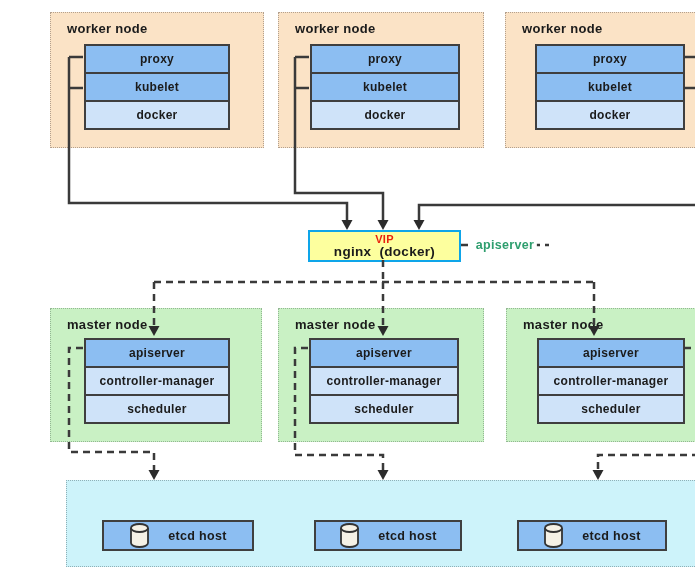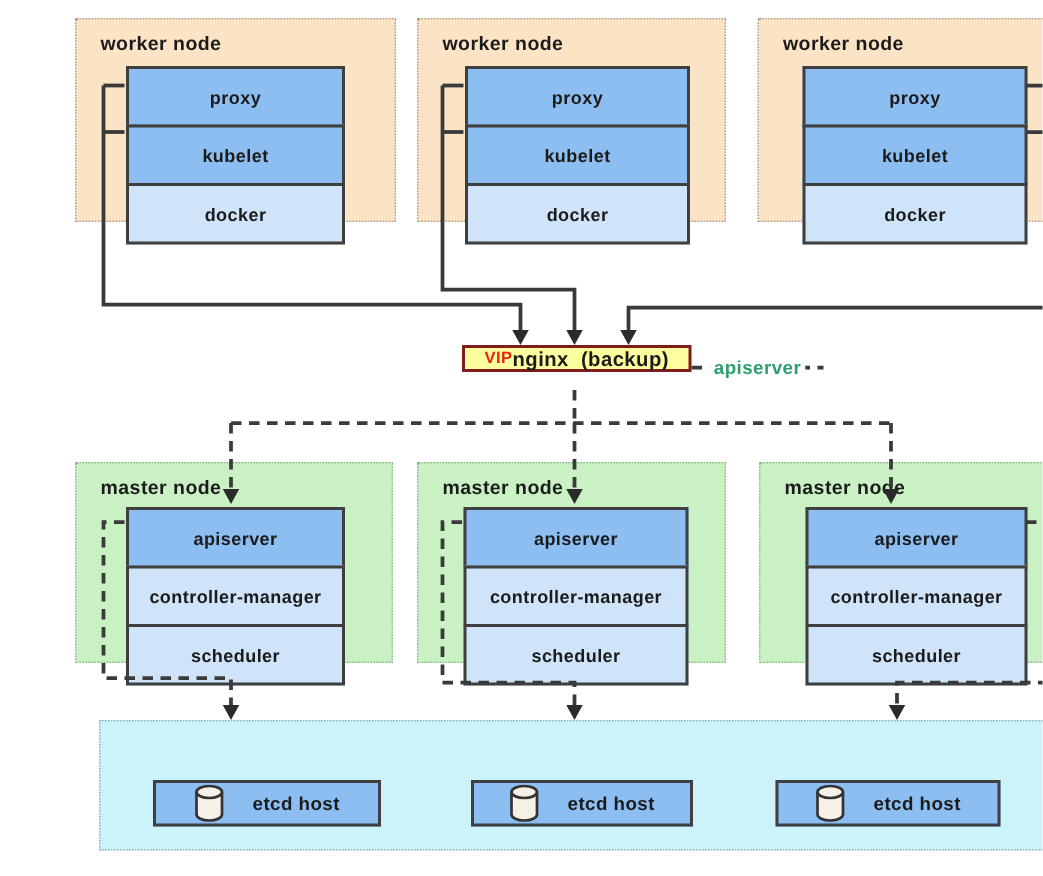--- a/index.html
+++ b/index.html
@@ -7,31 +7,31 @@
     position:relative;width:695px;height:584px;background:#fff;overflow:hidden;
     font-family:"Liberation Sans","DejaVu Sans",sans-serif;color:#1b1b1b;margin-left:36px;
   }
   .wires{position:absolute;left:0;top:0;z-index:5;pointer-events:none;}
   .node{position:absolute;z-index:1;box-sizing:border-box;}
   .node.worker{background:var(--worker-bg,#FBE3C6);border:1px dotted #b3a08e;}
   .node.master{background:var(--master-bg,#C9F1C4);border:1px dotted #93b793;}
   .node-label{position:absolute;left:16px;top:8px;font-size:13px;font-weight:bold;letter-spacing:.3px;}
   .stack{position:absolute;}
   .comp{
-    box-sizing:border-box;height:41px;border:2px solid #3f3f3f;margin-top:-2px;
+    box-sizing:border-box;height:30px;border:2px solid #3f3f3f;margin-top:-2px;
     display:flex;align-items:center;justify-content:center;
     font-size:12px;font-weight:bold;letter-spacing:.3px;
   }
   .comp:first-child{margin-top:0;}
   .comp.blue{background:var(--component-blue,#8CBEF2);}
   .comp.lightblue{background:var(--component-blue-light,#CFE3F9);}
   .lb-box{
-    position:absolute;z-index:2;box-sizing:border-box;height:18px;
-    background:var(--nginx-bg,#FDFF9E);border:2px solid #7f1d1d;
-    display:flex;flex-direction:row;align-items:center;justify-content:center;
+    position:absolute;z-index:2;box-sizing:border-box;height:32px;
+    background:var(--nginx-bg,#FDFF9E);border:2px solid #0ea5e9;
+    display:flex;flex-direction:column;align-items:center;justify-content:center;
   }
   .vip{font-size:11px;line-height:10px;font-weight:bold;color:var(--vip-red,#E8220E);letter-spacing:.3px;}
   .lb-label{font-size:13.5px;line-height:15px;font-weight:bold;white-space:pre;letter-spacing:.3px;}
   .keepalived{
     position:absolute;z-index:6;transform:translate(-50%,-50%);
     background:#fff;padding:0 3px;font-size:12.5px;font-weight:bold;
     color:var(--keepalived-green,#2E9E6E);letter-spacing:.3px;
   }
   .etcd{
     position:absolute;z-index:1;box-sizing:border-box;
@@ -74,21 +74,21 @@
     <div class="node-label">worker node</div>
     <div class="stack" style="left:29px;top:31px;width:150px">
       <div class="comp blue">proxy</div>
       <div class="comp blue">kubelet</div>
       <div class="comp lightblue">docker</div>
     </div>
   </div>
 
   <div class="lb-box" style="left:272px;top:230px;width:153px">
     <div class="vip">VIP</div>
-    <div class="lb-label">nginx  (backup)</div>
+    <div class="lb-label">nginx  (docker)</div>
   </div>
 
   <div class="keepalived" style="left:469px;top:245px">apiserver</div>
 
 
   <div class="node master" style="left:14px;top:308px;width:212px;height:134px">
     <div class="node-label">master node</div>
     <div class="stack" style="left:33px;top:29px;width:146px">
       <div class="comp blue">apiserver</div>
       <div class="comp lightblue">controller-manager</div>

